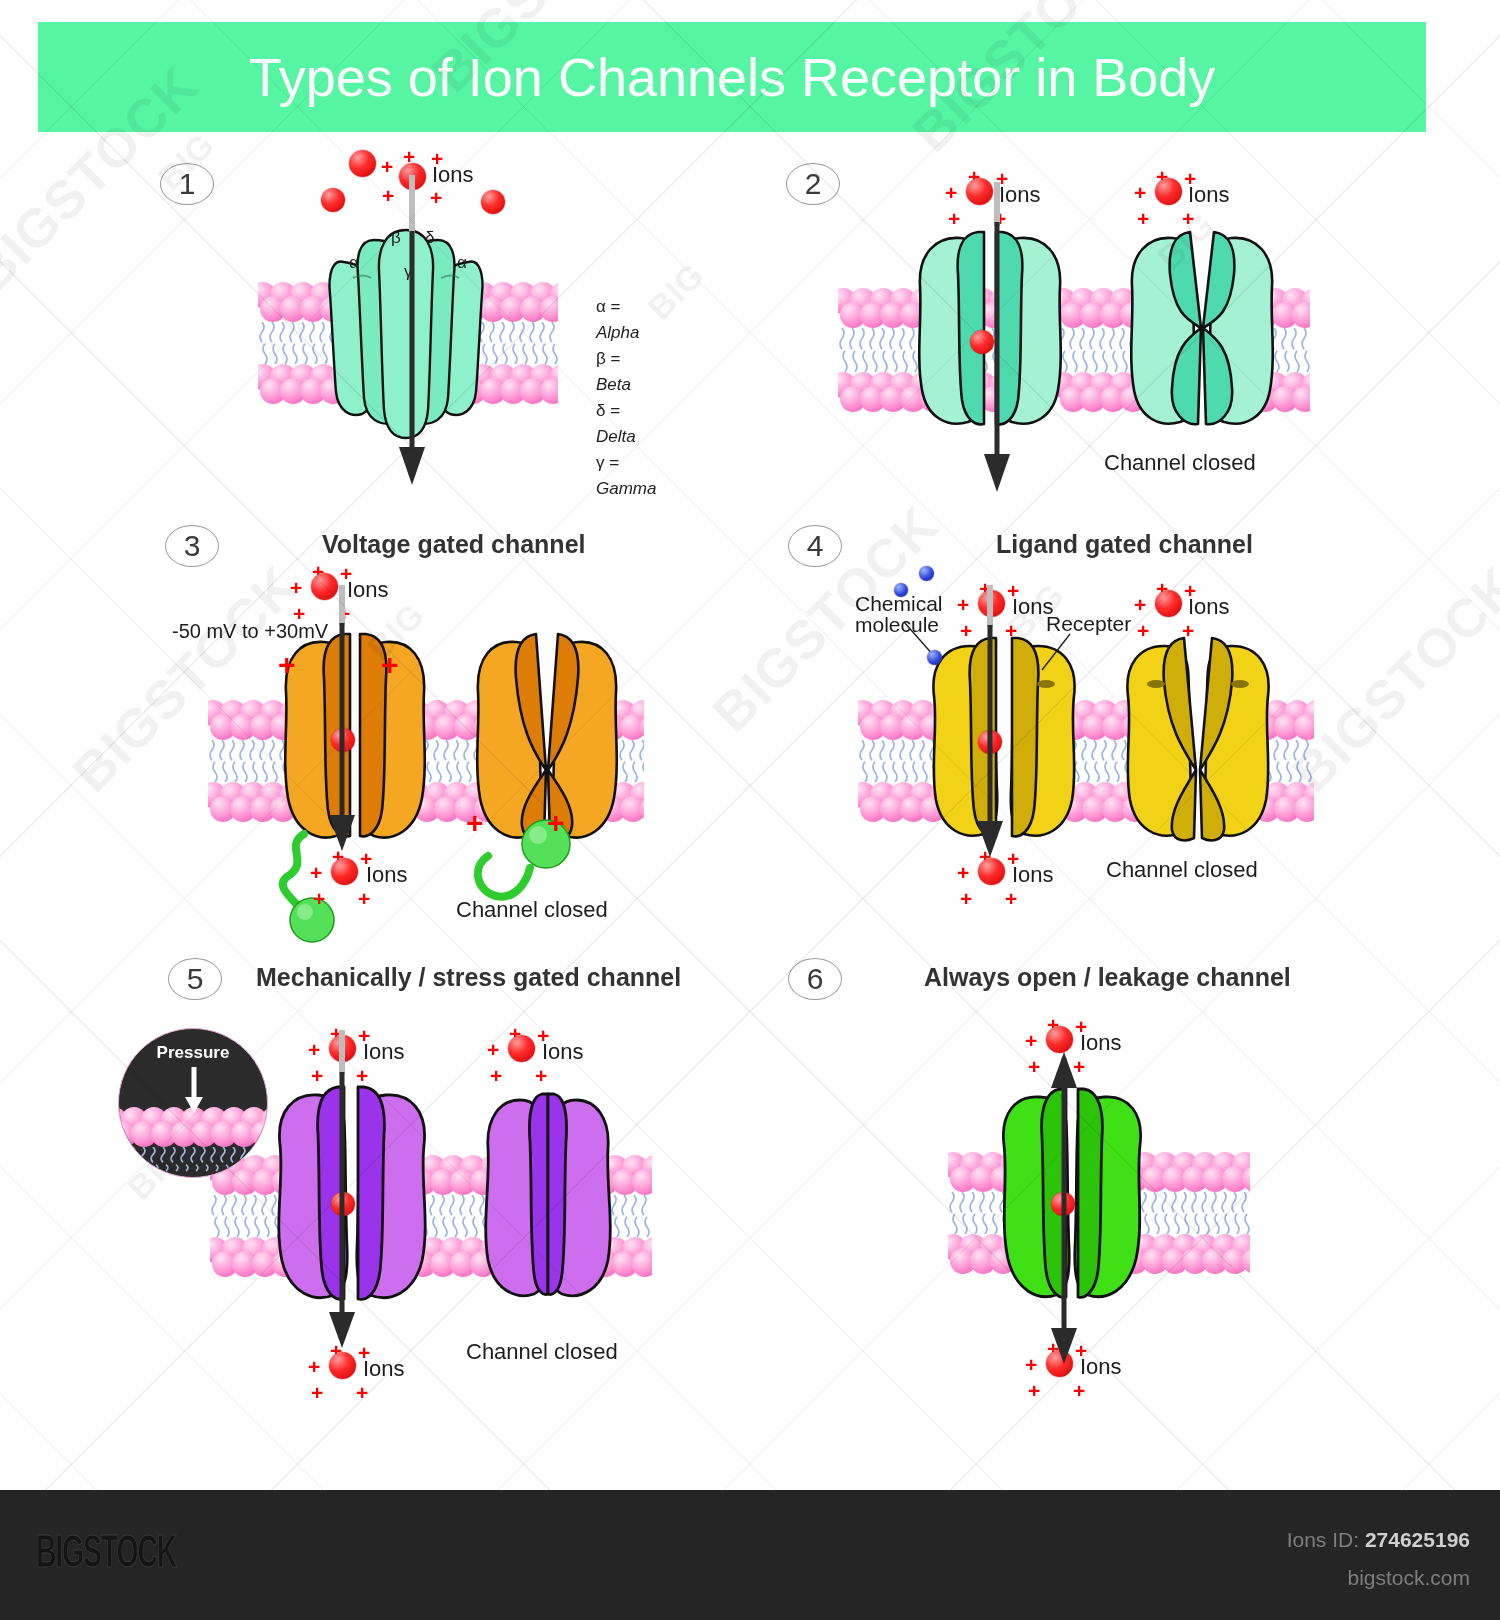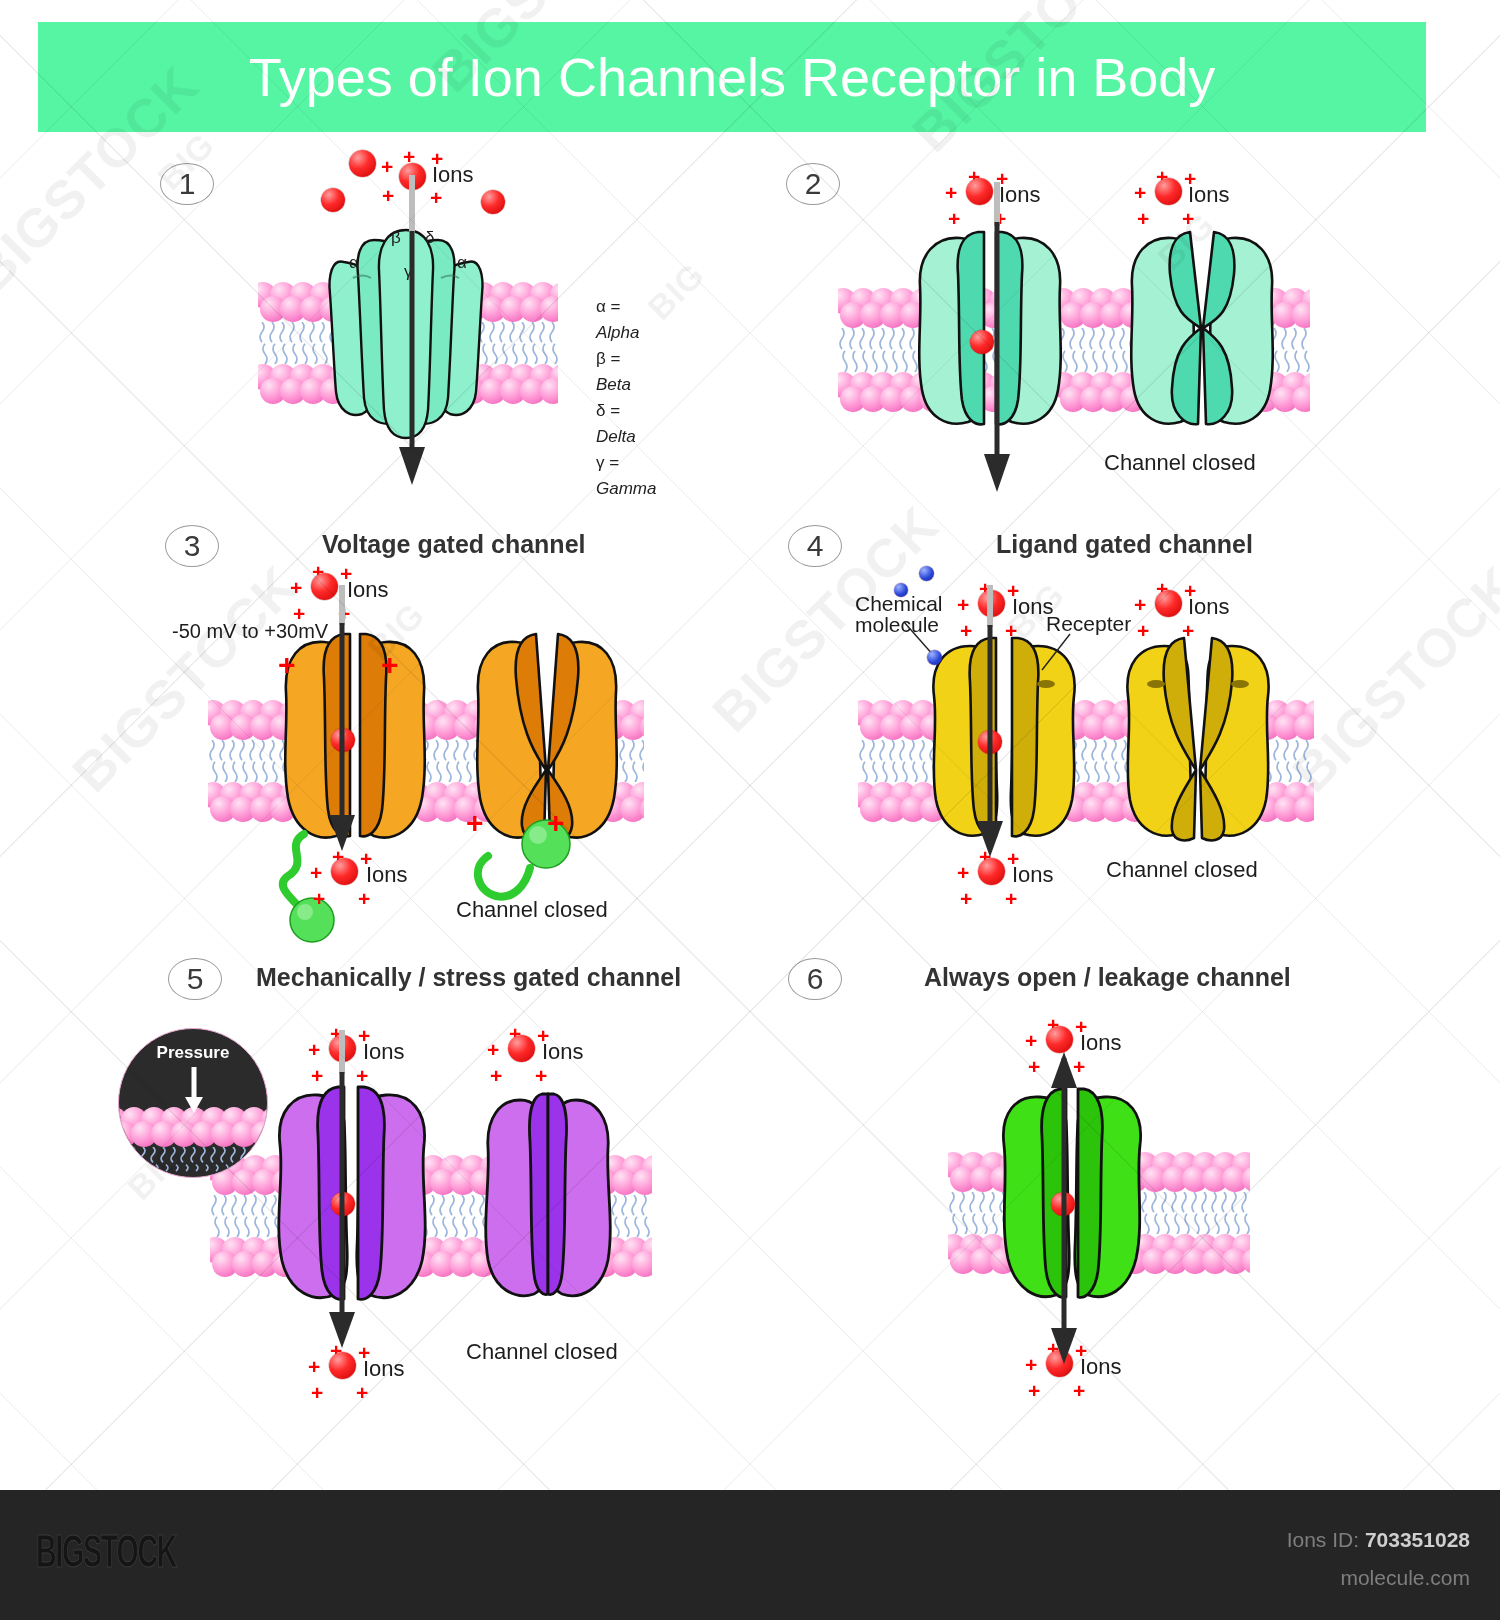--- a/index.html
+++ b/index.html
@@ -1258,23 +1258,23 @@
     <div class="plus" style="left:1073px;top:1380px;font-size:21px;">+</div>
     <div class="lbl" style="left:1080px;top:1354px;">Ions</div>
   </div>
 
   <div class="wm-lines"></div>
 
   <div class="footer">
     <div class="bigstock-logo">BIGSTOCK</div>
     <div class="imgid">
       <span>Ions ID:</span>
-      <b>703351028</b>
+      <b>274625196</b>
     </div>
-    <div class="site">molecule.com</div>
+    <div class="site">bigstock.com</div>
   </div>
 
 <div class="wm-txt" style="left: -40px; top: 260px; font-size: 54px;">BIGSTOCK</div>
     <div class="wm-txt" style="left: 150px; top: 170px; font-size: 34px;">BIG</div>
     <div class="wm-txt" style="left: 420px; top: 60px; font-size: 54px;">BIGSTOCK</div>
     <div class="wm-txt" style="left: 640px; top: 300px; font-size: 34px;">BIG</div>
     <div class="wm-txt" style="left: 900px; top: 120px; font-size: 54px;">BIGSTOCK</div>
     <div class="wm-txt" style="left: 1150px; top: 250px; font-size: 34px;">BIG</div>
     <div class="wm-txt" style="left: 60px; top: 760px; font-size: 54px;">BIGSTOCK</div>
     <div class="wm-txt" style="left: 360px; top: 640px; font-size: 34px;">BIG</div>

